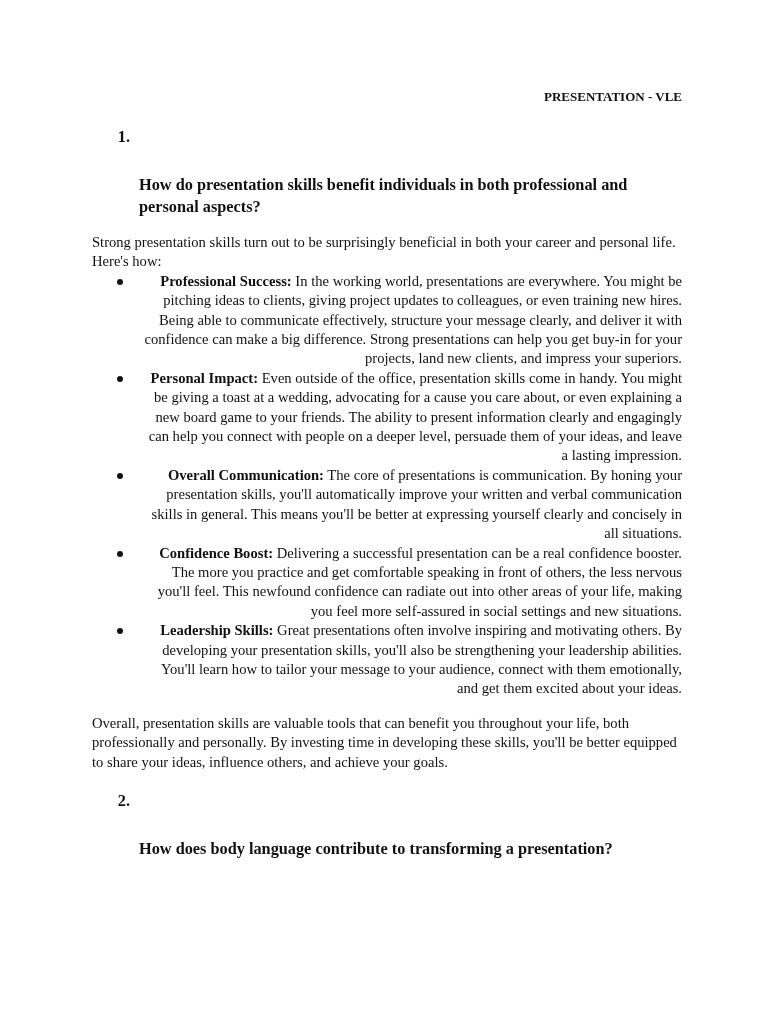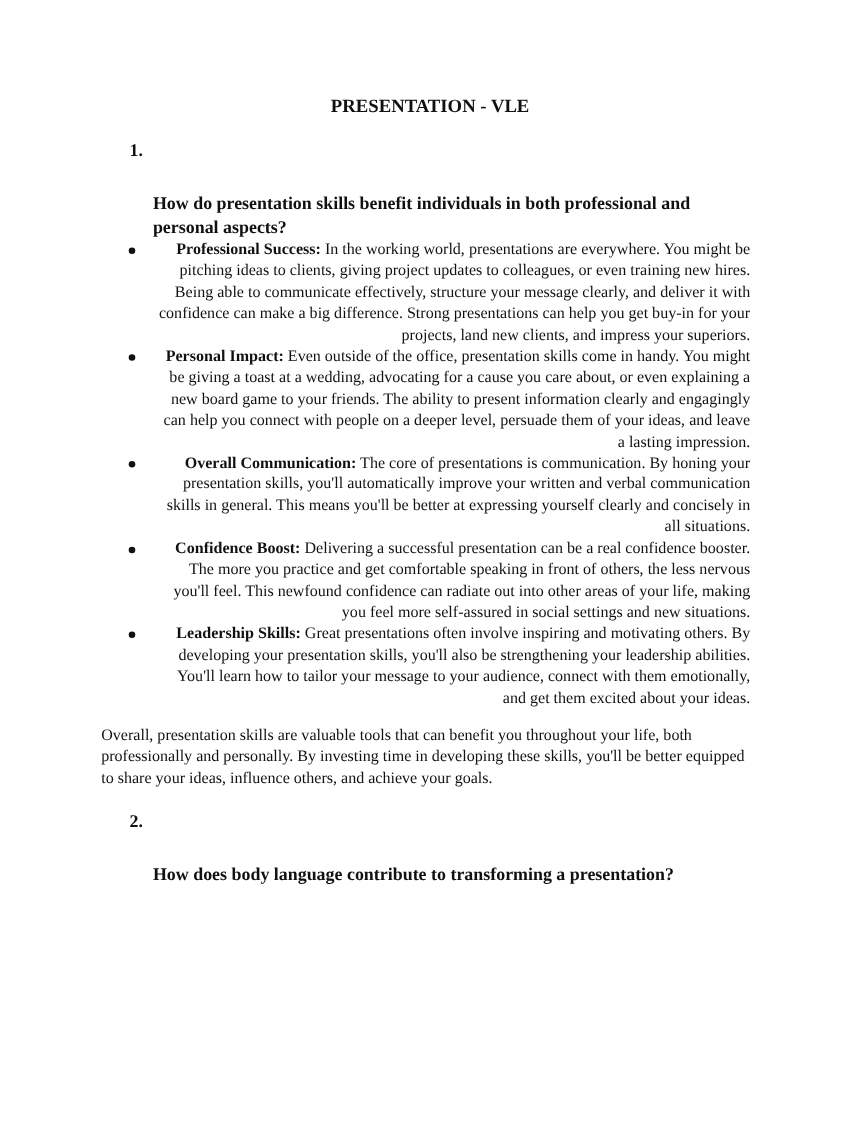--- a/index.html
+++ b/index.html
@@ -17,23 +17,23 @@
     }
     .page {
       position: absolute;
       left: 92px;
       top: 84px;
       width: 590px;
       font-size: 14.6px;
       line-height: 19.4px;
     }
     .doc-title {
-      text-align: center;
+      text-align: right;
       font-weight: bold;
-      font-size: 17px;
+      font-size: 13px;
       line-height: 20px;
       margin: 3px 0 0 0;
       padding-left: 8px;
     }
     .question {
       display: flex;
       font-weight: bold;
       font-size: 16.3px;
       line-height: 22px;
       margin: 19px 0 0 0;
@@ -99,20 +99,21 @@
 
 <div class="page">
 
   <div class="doc-title">PRESENTATION - VLE</div>
 
   <div class="question">
     <span class="qnum">1.</span>
     <span class="qtext">How do presentation skills benefit individuals in both professional and personal aspects?</span>
   </div>
 
+  <p class="para">Strong presentation skills turn out to be surprisingly beneficial in both your career and personal life. Here's how:</p>
 
   <ul class="bullets">
     <li>
       <span class="dot"></span>
       <span class="btext"><span class="b-label">Professional Success:</span><span> In the working world, presentations are everywhere. You might be pitching ideas to clients, giving project updates to colleagues, or even training new hires. Being able to communicate effectively, structure your message clearly, and deliver it with confidence can make a big difference. Strong presentations can help you get buy-in for your projects, land new clients, and impress your superiors.</span></span>
     </li>
     <li>
       <span class="dot"></span>
       <span class="btext"><span class="b-label">Personal Impact:</span><span> Even outside of the office, presentation skills come in handy. You might be giving a toast at a wedding, advocating for a cause you care about, or even explaining a new board game to your friends. The ability to present information clearly and engagingly can help you connect with people on a deeper level, persuade them of your ideas, and leave a lasting impression.</span></span>
     </li>

